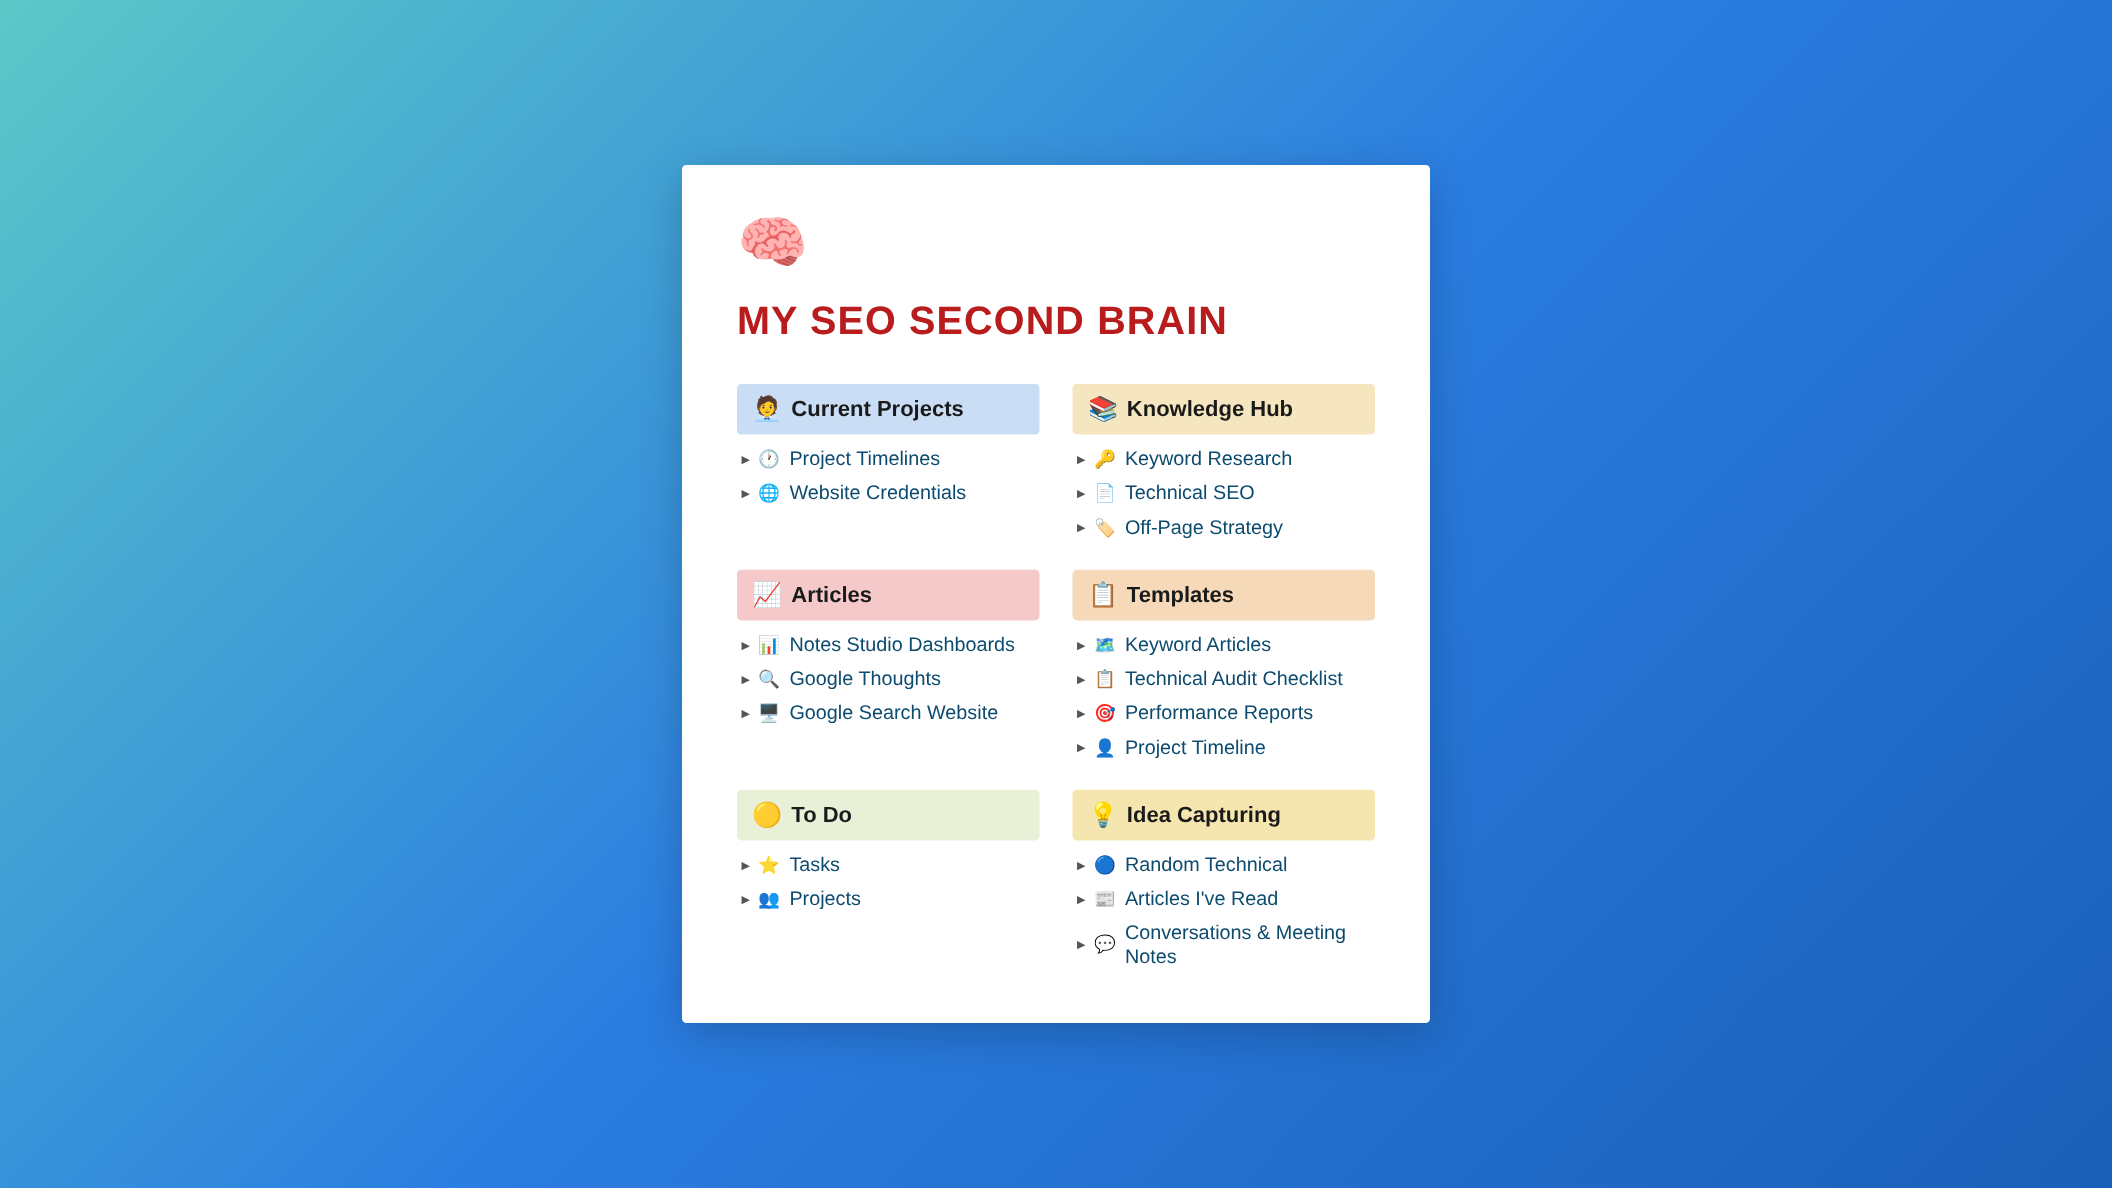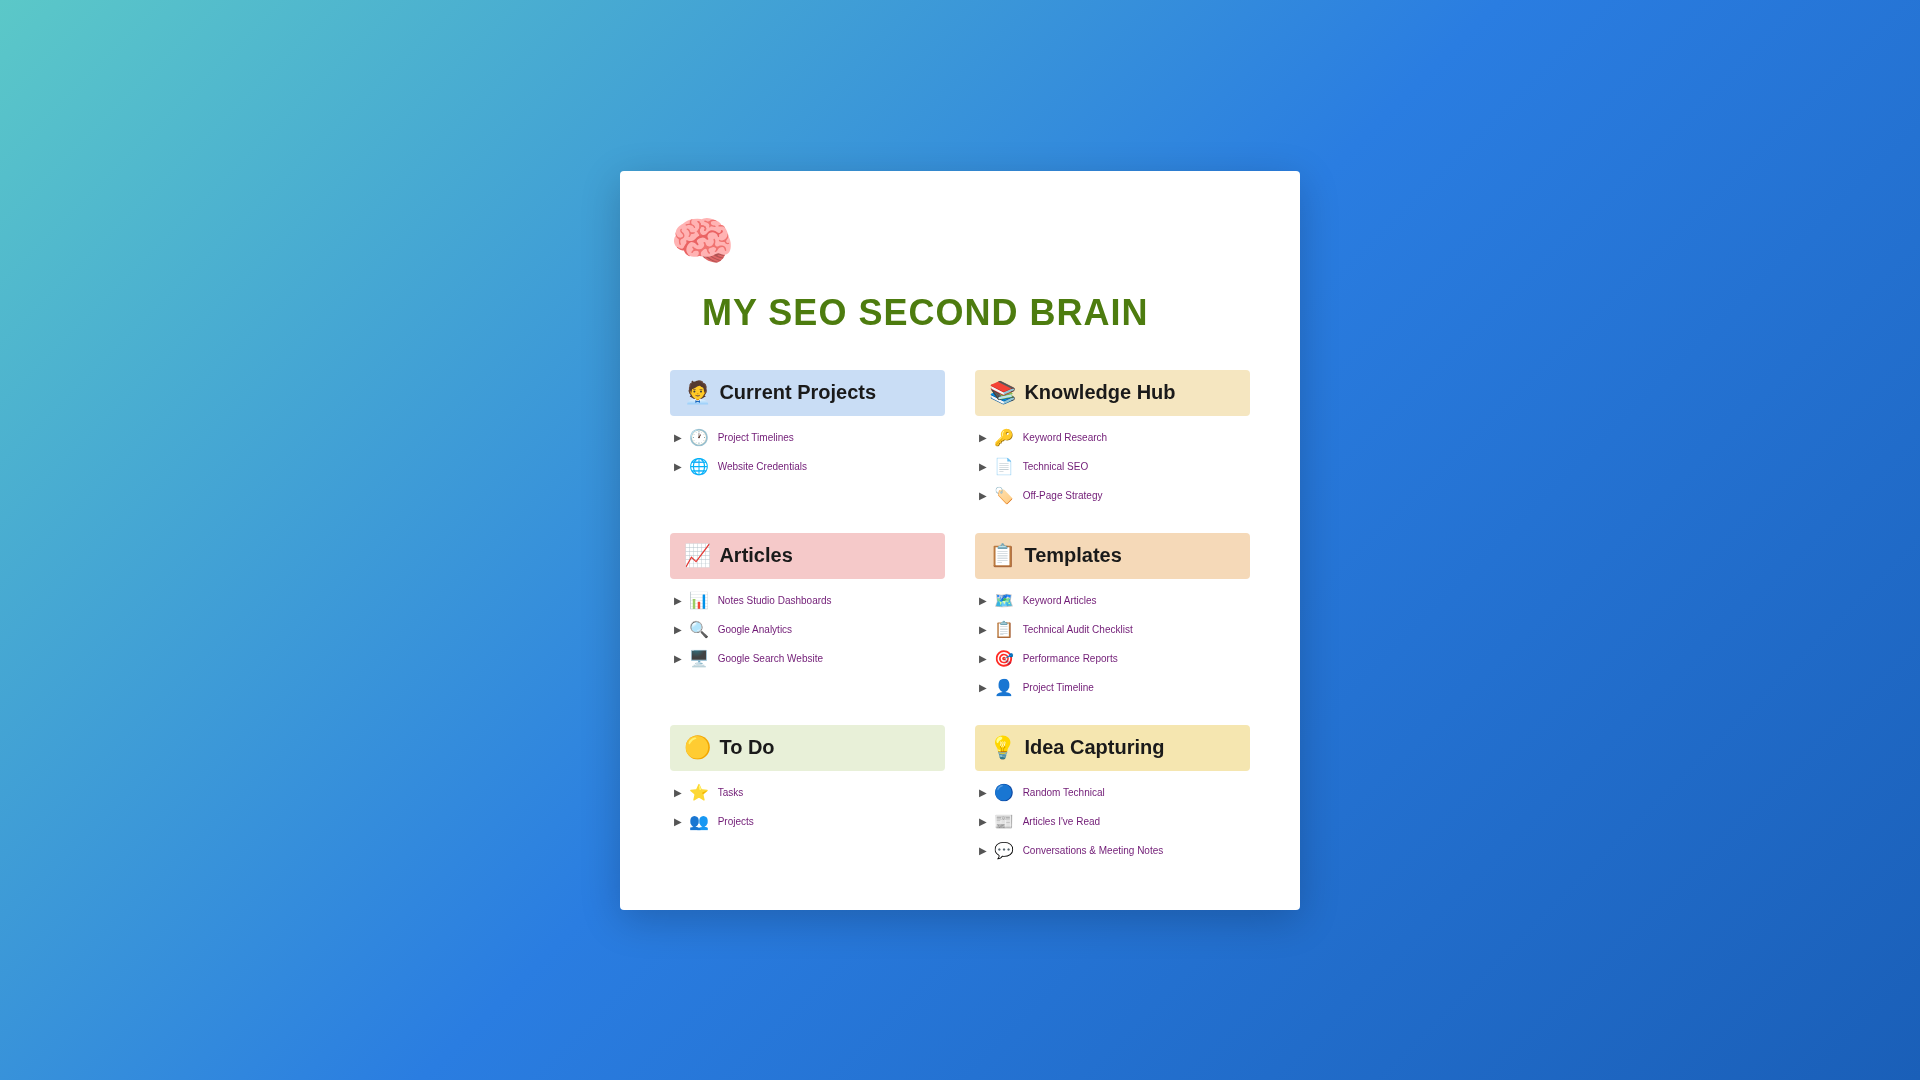--- a/index.html
+++ b/index.html
@@ -25,25 +25,24 @@
 
     .brain-icon {
       font-size: 52px;
       margin-bottom: 20px;
       display: block;
     }
 
     .main-title {
       font-size: 36px;
       font-weight: 900;
-      color: #4d7c0f;
+      color: #b91c1c;
       letter-spacing: 1px;
       margin-bottom: 36px;
       font-family: Arial Black, Arial, sans-serif;
-      margin-left: 32px;
     }
 
     .grid {
       display: grid;
       grid-template-columns: 1fr 1fr;
       gap: 28px 30px;
     }
 
     .section {
       display: flex;
@@ -95,23 +94,23 @@
       font-size: 10px;
       flex-shrink: 0;
     }
 
     .section-item .item-icon {
       font-size: 16px;
       flex-shrink: 0;
     }
 
     .section-item .item-label {
-      font-size: 10px;
+      font-size: 18px;
       font-weight: 500;
-      color: #701a75;
+      color: #0c4a6e;
     }
   </style>
 </head>
 <body>
 
 <div class="page-container">
   <span class="brain-icon">🧠</span>
   <h1 class="main-title">MY SEO SECOND BRAIN</h1>
 
   <div class="grid" id="sections-grid">
@@ -164,21 +163,21 @@
         </div>
         <div class="section-items">
           <div class="section-item">
             <span class="arrow">▶</span>
             <span class="item-icon">📊</span>
             <span class="item-label">Notes Studio Dashboards</span>
           </div>
           <div class="section-item">
             <span class="arrow">▶</span>
             <span class="item-icon">🔍</span>
-            <span class="item-label">Google Analytics</span>
+            <span class="item-label">Google Thoughts</span>
           </div>
           <div class="section-item">
             <span class="arrow">▶</span>
             <span class="item-icon">🖥️</span>
             <span class="item-label">Google Search Website</span>
           </div>
         </div>
       </div>
       <div class="section">
         <div class="section-header orange">

